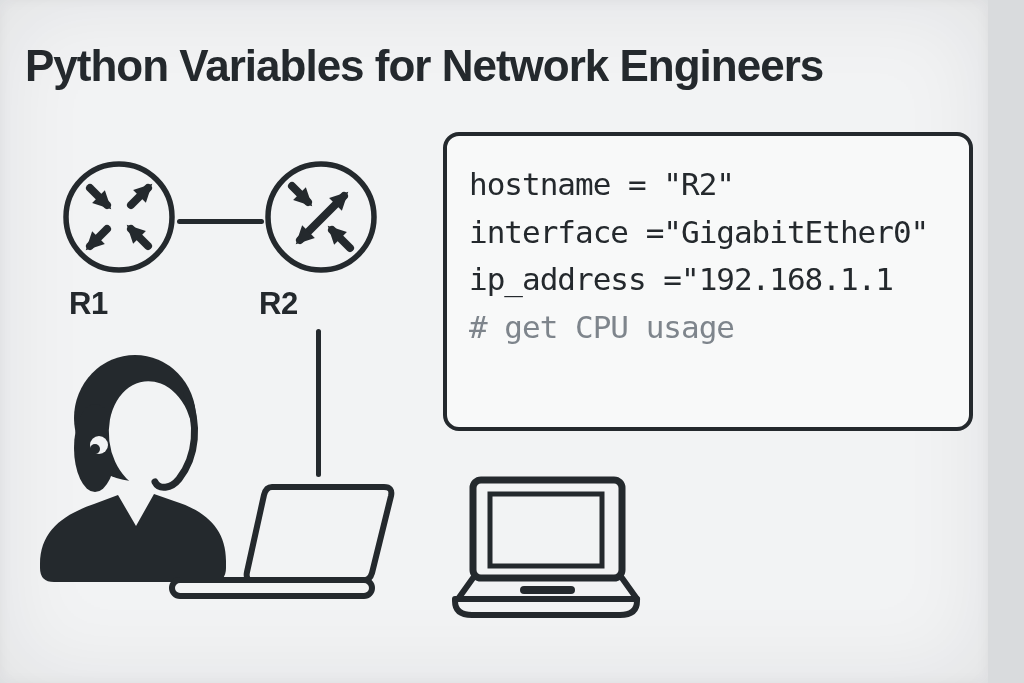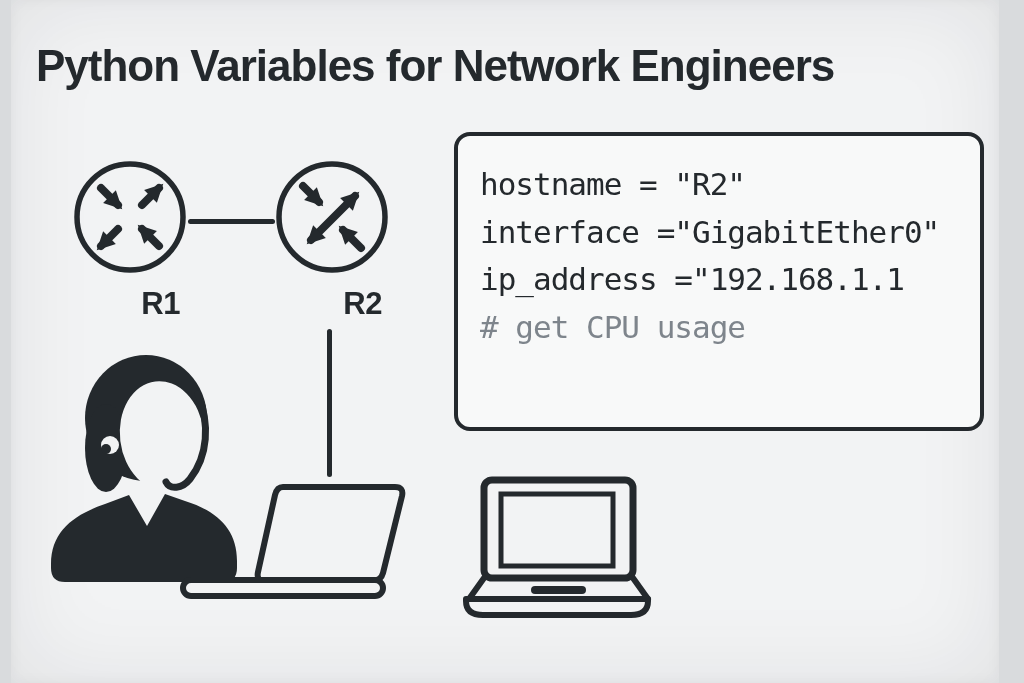--- a/index.html
+++ b/index.html
@@ -11,37 +11,36 @@
   *{margin:0;padding:0;box-sizing:border-box;}
   html,body{background:#d9dbdd;}
   .canvas{
     position:relative;
     width:988px;height:683px;
     background:var(--background);
     overflow:hidden;
     font-family:"Liberation Sans","DejaVu Sans",sans-serif;
     color:var(--ink);
     box-shadow:inset 0 0 90px rgba(25,30,36,.08), inset 0 0 14px rgba(25,30,36,.05);
-    margin-left:11px;
   }
   .title{
     position:absolute;left:25px;top:40px;width:960px;
     font-size:44px;line-height:1.2;font-weight:bold;
     letter-spacing:-1px;color:var(--ink);
   }
   
   .router{position:absolute;width:118px;height:118px;color:var(--ink);}
   .router-1{left:60px;top:158px;}
   .router-2{left:262px;top:158px;}
   .router-label{
     position:absolute;width:100px;top:286px;
-    text-align:right;font-size:31px;font-weight:bold;letter-spacing:-0.5px;
+    text-align:left;font-size:31px;font-weight:bold;letter-spacing:-0.5px;
   }
   .router-label-1{left:69px;}
-  .router-label-2{left:271px;}
+  .router-label-2{left:259px;}
   .h-link{
     position:absolute;left:177px;top:219px;width:87px;height:5px;
     background:var(--ink);border-radius:3px;
   }
   .v-link{
     position:absolute;left:316px;top:329px;width:5px;height:148px;
     background:var(--ink);border-radius:3px;
   }
   
   .code-panel{

